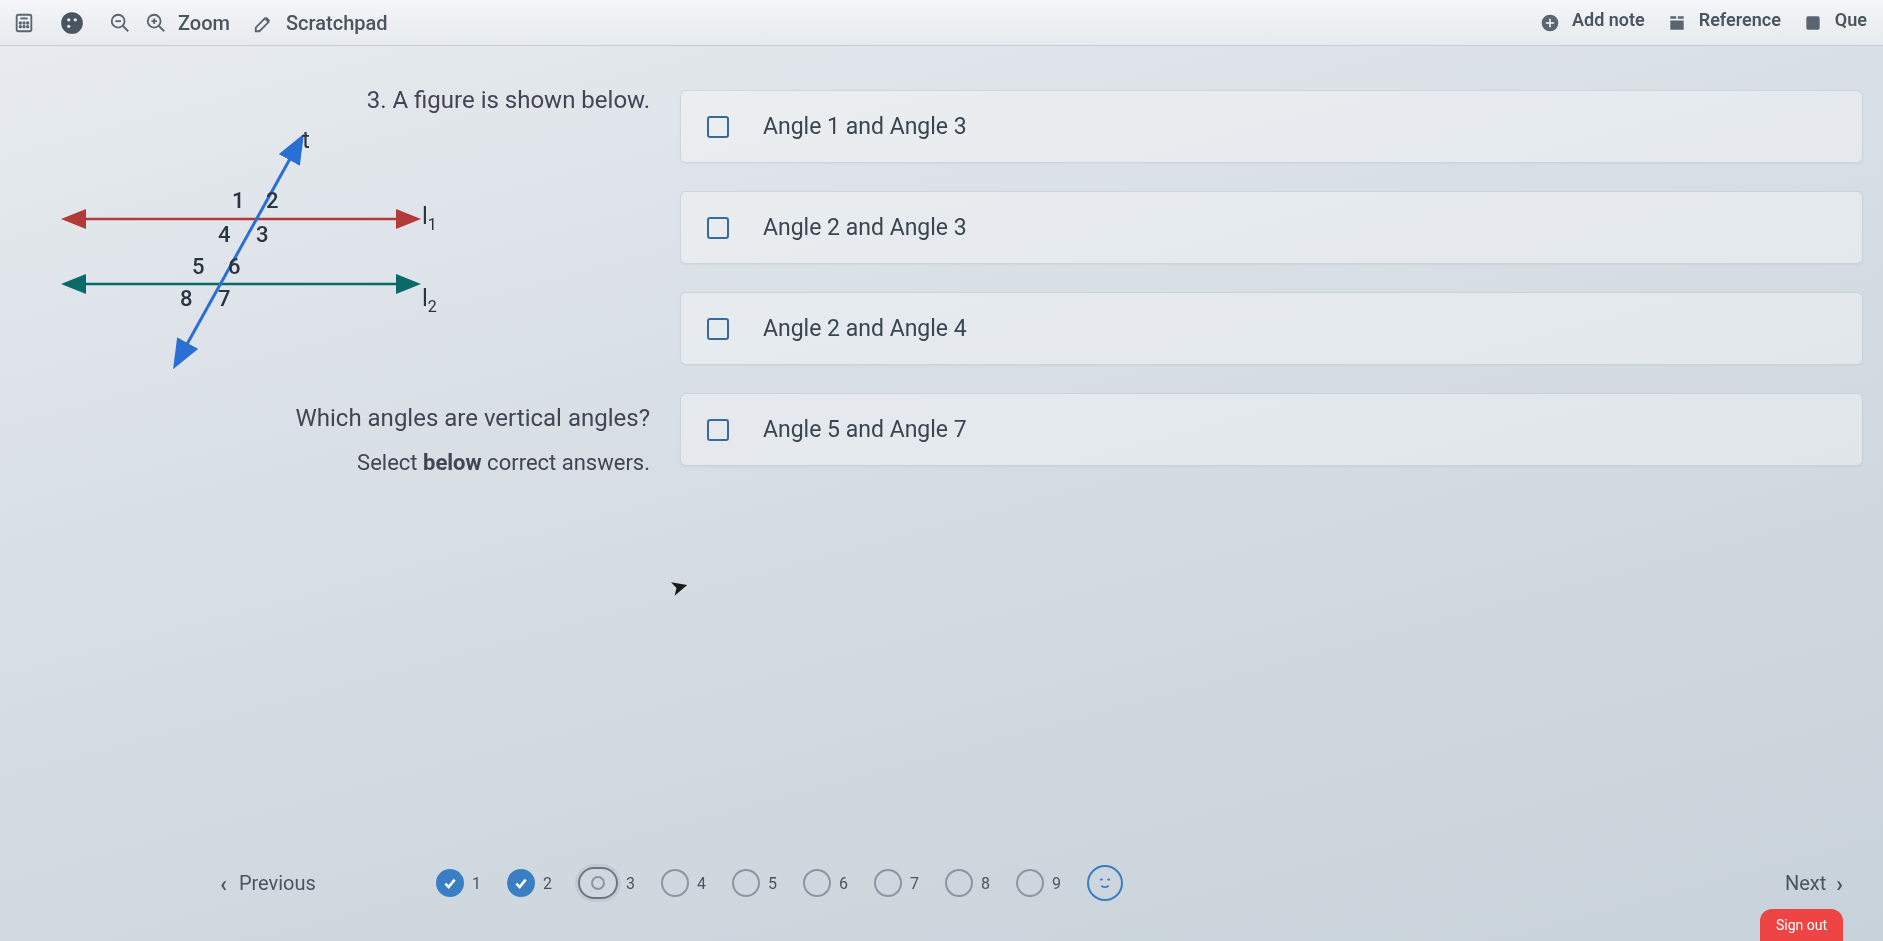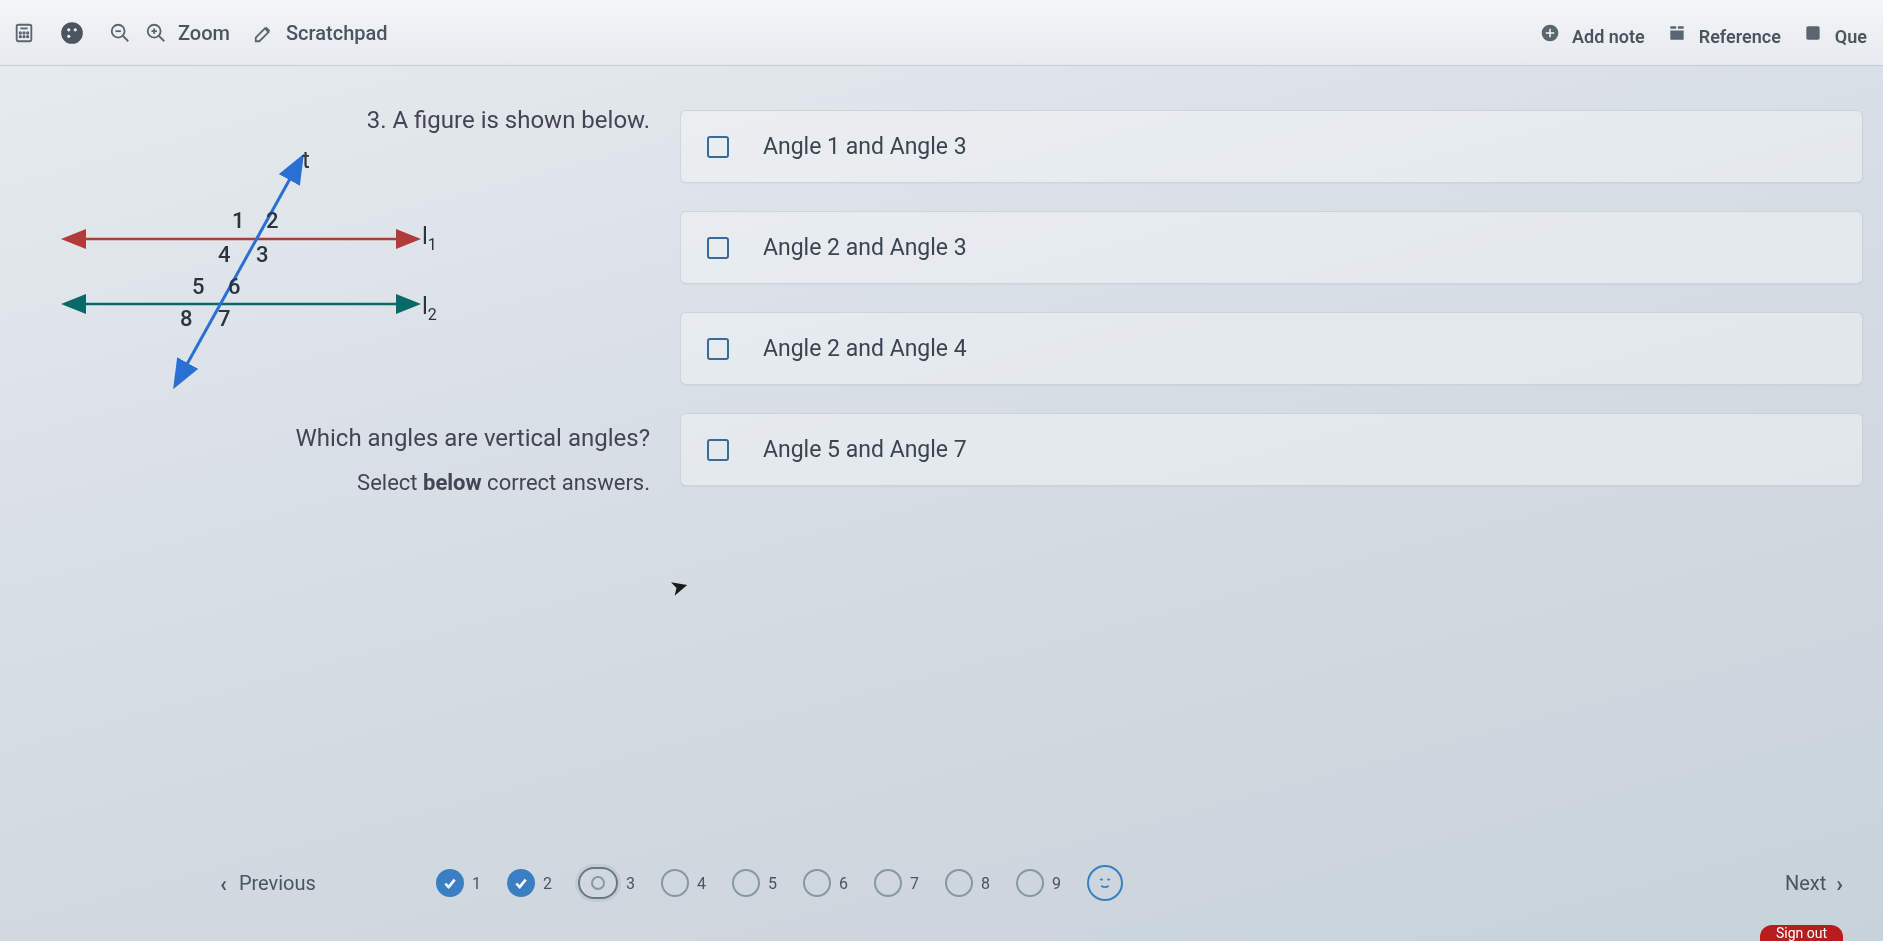--- a/index.html
+++ b/index.html
@@ -7,39 +7,39 @@
       font-family: -apple-system, BlinkMacSystemFont, "Segoe UI", Roboto, Arial, sans-serif;
       background: linear-gradient(165deg, #e8ecf0 0%, #d8dfe5 40%, #c8d2da 100%);
       min-height: 941px;
       width: 1883px;
       overflow: hidden;
       color: #3a4550;
     }
 
     
     .toolbar {
-      height: 66px;
+      height: 46px;
       background: linear-gradient(180deg, #f4f6f8 0%, #e6eaee 100%);
       border-bottom: 1px solid #c4ccd4;
       display: flex;
       align-items: center;
       padding: 0 10px;
       gap: 18px;
     }
     .toolbar-left { display: flex; align-items: center; gap: 20px; }
     .toolbar-icon {
       width: 28px; height: 28px;
       display: flex; align-items: center; justify-content: center;
       color: #5a6570;
       cursor: pointer;
     }
     .toolbar-group { display: flex; align-items: center; gap: 8px; }
     .toolbar-label { font-size: 20px; color: #4a5560; font-weight: 500; cursor: pointer; }
     .toolbar-right { margin-left: auto; display: flex; align-items: center; gap: 18px; padding-right: 6px; }
-    .toolbar-right-item { display: flex; align-items: flex-end; gap: 8px; cursor: pointer; }
+    .toolbar-right-item { display: flex; align-items: flex-start; gap: 8px; cursor: pointer; }
     .toolbar-right-label { font-size: 18px; color: #4a5560; font-weight: 600; }
 
     
     .content { display: flex; padding: 40px 10px 0 10px; gap: 30px; text-align: right; }
     .question-col { flex: 0 0 640px; padding-left: 6px; }
     .answers-col { flex: 1; padding-right: 10px; padding-top: 4px; }
 
     .q-number-text { font-size: 24px; color: #445; }
     .q-number { display: inline; }
     .q-text { display: inline; }
@@ -136,24 +136,24 @@
       position: absolute;
       left: 670px; top: 574px;
       font-size: 22px; color: #1a1a1a;
       transform: rotate(-15deg);
       pointer-events: none;
     }
 
     .signout-pill {
       position: absolute;
       right: 40px; bottom: 0;
-      background: #b91c1c;
+      background: #ef4444;
       color: #fff;
       font-size: 14px;
-      padding: 0 16px;
+      padding: 8px 16px;
       border-radius: 12px 12px 0 0;
     }
   </style>
 </head>
 <body>
 
 <div class="toolbar">
   <div class="toolbar-left">
     <div class="toolbar-icon">
       <svg width="22" height="22" viewBox="0 0 24 24" fill="none" stroke="#5a6570" stroke-width="2">
@@ -266,21 +266,21 @@
 
         <line x1="20" y1="95" x2="370" y2="95" stroke="#b33a3a" stroke-width="2.5" marker-end="url(#arrR)" marker-start="url(#arrRrev)"></line>
 
         <line x1="20" y1="160" x2="370" y2="160" stroke="#0a6a6a" stroke-width="2.5" marker-end="url(#arrT)" marker-start="url(#arrTrev)"></line>
 
         <line x1="130" y1="240" x2="255" y2="15" stroke="#2a6fd4" stroke-width="3" marker-end="url(#arrB)" marker-start="url(#arrBrev)"></line>
       </svg>
 
       <span class="line-lbl" style="left:256px; top:2px;">t</span>
       <span class="line-lbl" style="left:376px; top:78px;"><span>l</span><sub>1</sub></span>
-      <span class="line-lbl" style="left:376px; top:148px;"><span>l</span><sub>2</sub></span>
+      <span class="line-lbl" style="left:376px; top:160px;"><span>l</span><sub>2</sub></span>
 
       <span class="angle-lbl" style="left:186px; top:64px;">1</span>
       <span class="angle-lbl" style="left:220px; top:64px;">2</span>
       <span class="angle-lbl" style="left:210px; top:98px;">3</span>
       <span class="angle-lbl" style="left:172px; top:98px;">4</span>
 
       <span class="angle-lbl" style="left:146px; top:130px;">5</span>
       <span class="angle-lbl" style="left:182px; top:130px;">6</span>
       <span class="angle-lbl" style="left:172px; top:162px;">7</span>
       <span class="angle-lbl" style="left:134px; top:162px;">8</span>

